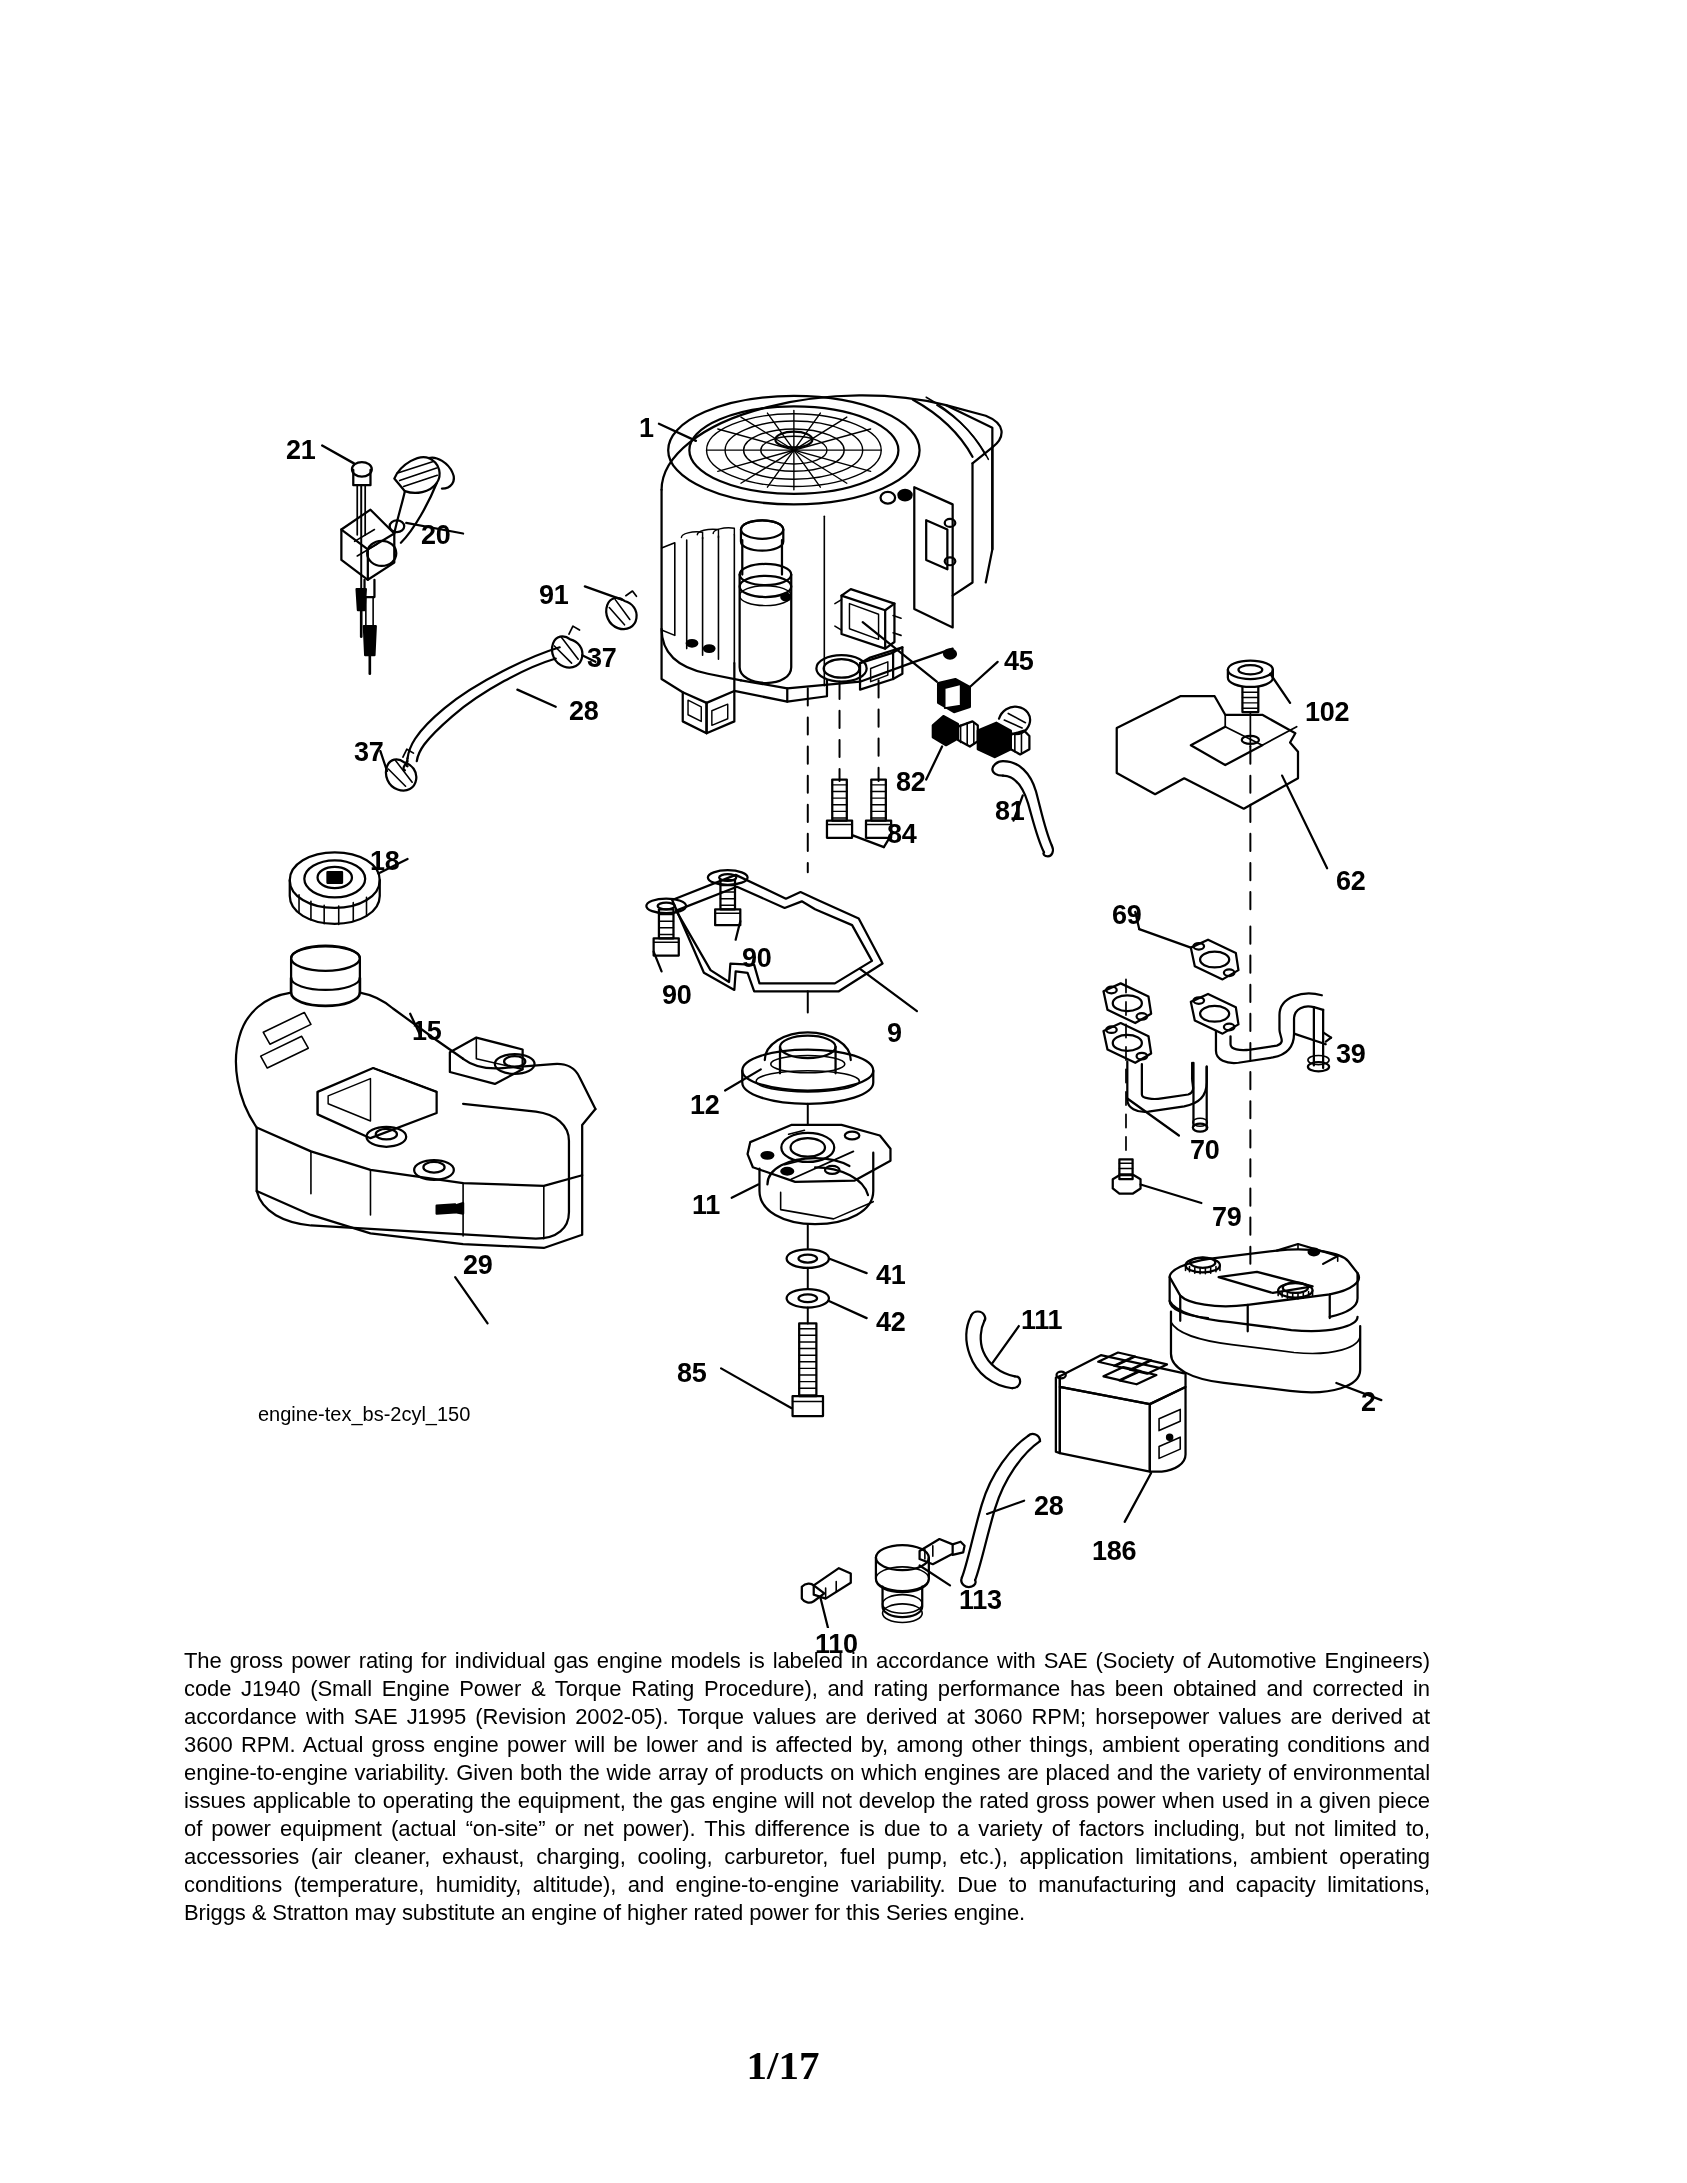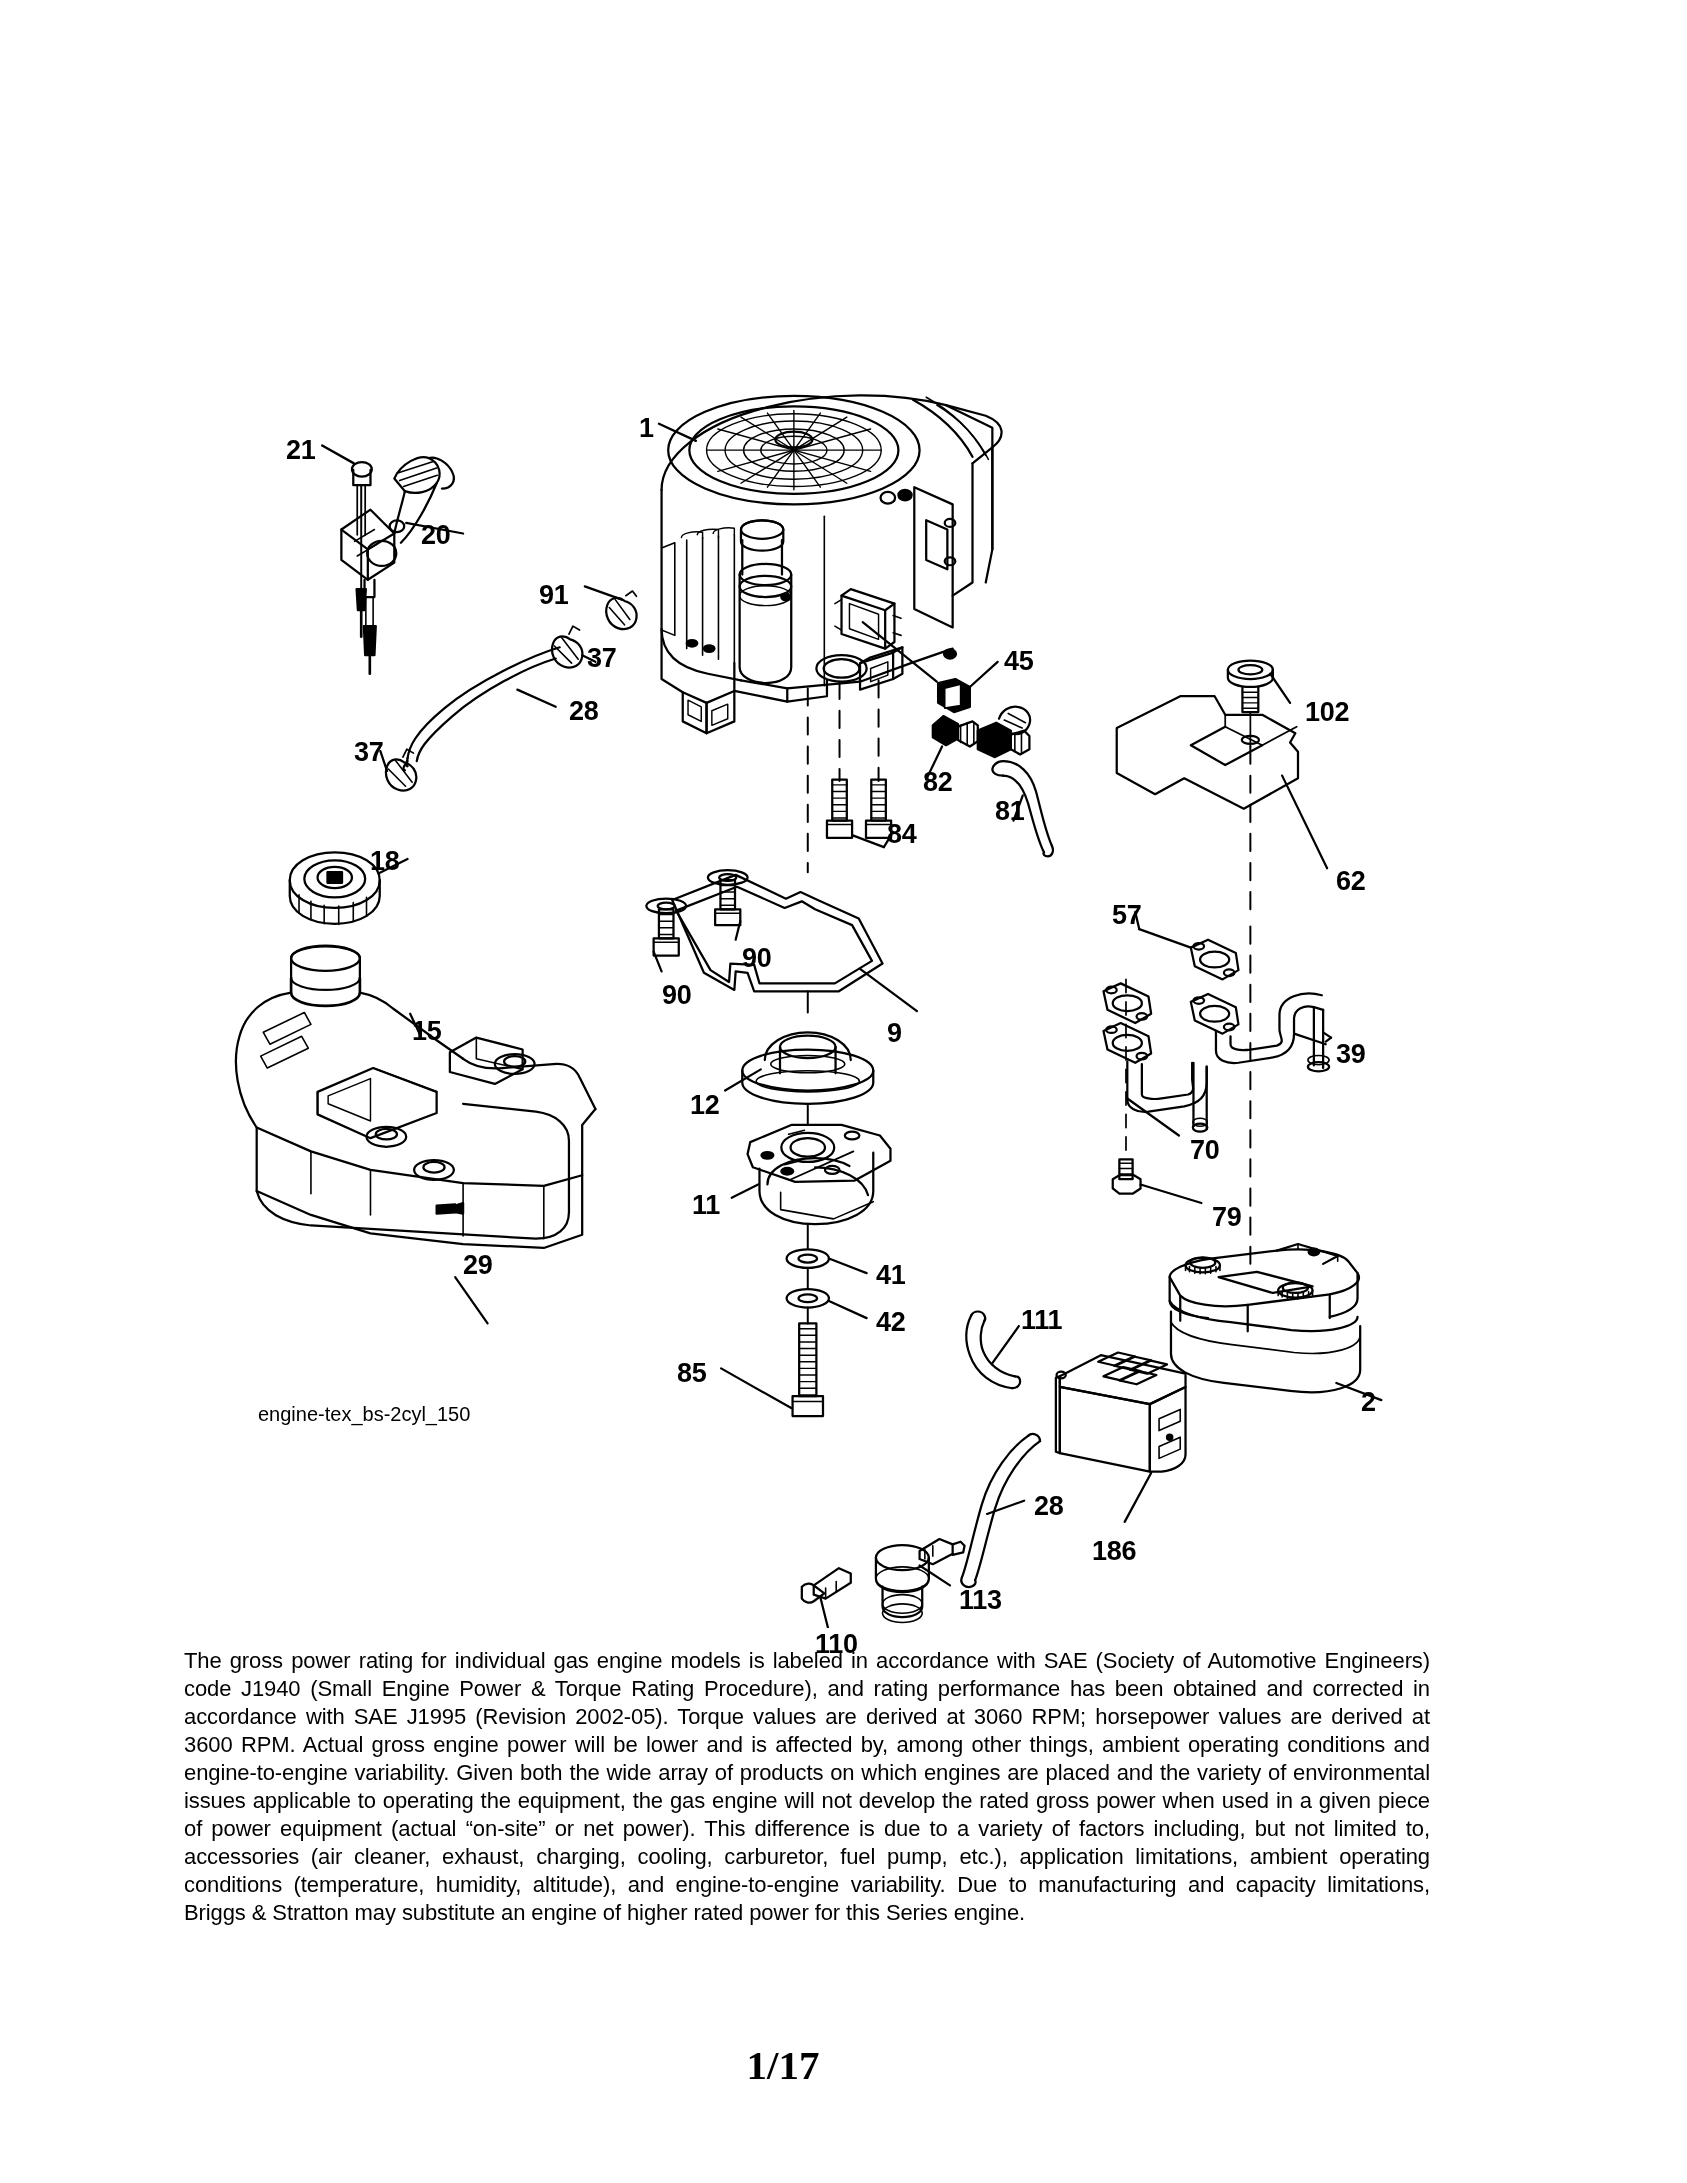--- a/index.html
+++ b/index.html
@@ -606,36 +606,36 @@
     </svg>
 
     <div class="callout" style="left:639px;top:415px">1</div>
     <div class="callout" style="left:286px;top:437px">21</div>
     <div class="callout" style="left:421px;top:522px">20</div>
     <div class="callout" style="left:539px;top:582px">91</div>
     <div class="callout" style="left:587px;top:645px">37</div>
     <div class="callout" style="left:569px;top:698px">28</div>
     <div class="callout" style="left:354px;top:739px">37</div>
     <div class="callout" style="left:1004px;top:648px">45</div>
-    <div class="callout" style="left:923px;top:769px">82</div>
+    <div class="callout" style="left:896px;top:769px">82</div>
     <div class="callout" style="left:995px;top:798px">81</div>
     <div class="callout" style="left:887px;top:821px">84</div>
     <div class="callout" style="left:1305px;top:699px">102</div>
     <div class="callout" style="left:1336px;top:868px">62</div>
     <div class="callout" style="left:370px;top:848px">18</div>
     <div class="callout" style="left:412px;top:1018px">15</div>
     <div class="callout" style="left:742px;top:945px">90</div>
     <div class="callout" style="left:662px;top:982px">90</div>
     <div class="callout" style="left:887px;top:1020px">9</div>
     <div class="callout" style="left:690px;top:1092px">12</div>
     <div class="callout" style="left:692px;top:1192px">11</div>
     <div class="callout" style="left:876px;top:1262px">41</div>
     <div class="callout" style="left:876px;top:1309px">42</div>
     <div class="callout" style="left:677px;top:1360px">85</div>
-    <div class="callout" style="left:1112px;top:902px">57</div>
+    <div class="callout" style="left:1112px;top:902px">69</div>
     <div class="callout" style="left:1336px;top:1041px">39</div>
     <div class="callout" style="left:1190px;top:1137px">70</div>
     <div class="callout" style="left:1212px;top:1204px">79</div>
     <div class="callout" style="left:1361px;top:1389px">2</div>
     <div class="callout" style="left:1021px;top:1307px">111</div>
     <div class="callout" style="left:1034px;top:1493px">28</div>
     <div class="callout" style="left:1092px;top:1538px">186</div>
     <div class="callout" style="left:959px;top:1587px">113</div>
     <div class="callout" style="left:815px;top:1631px">110</div>
     <div class="callout" style="left:463px;top:1252px">29</div>

